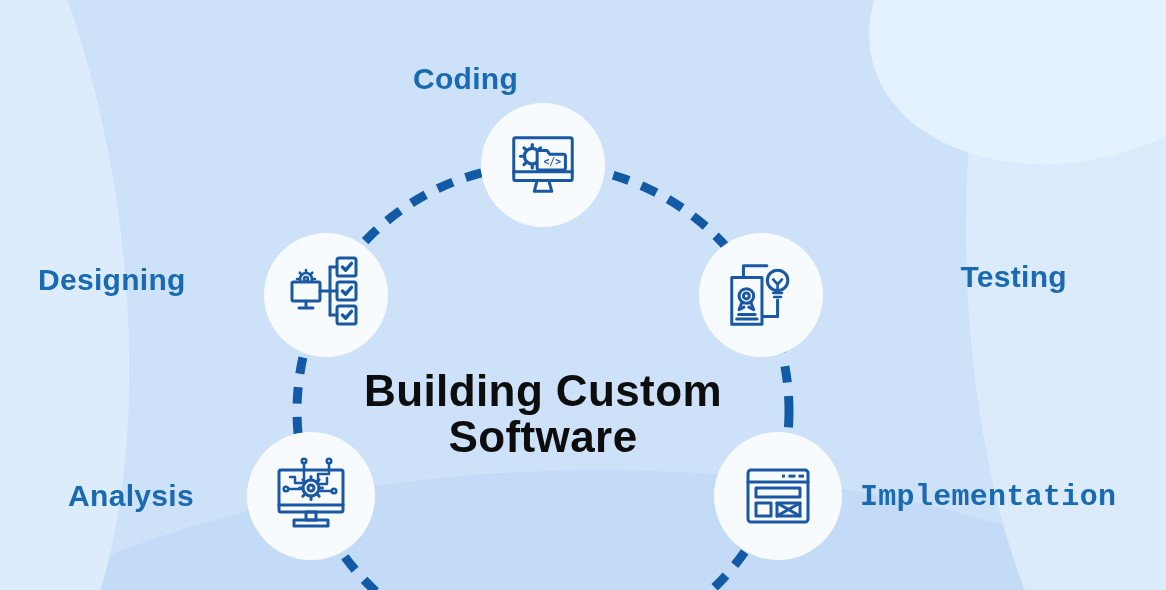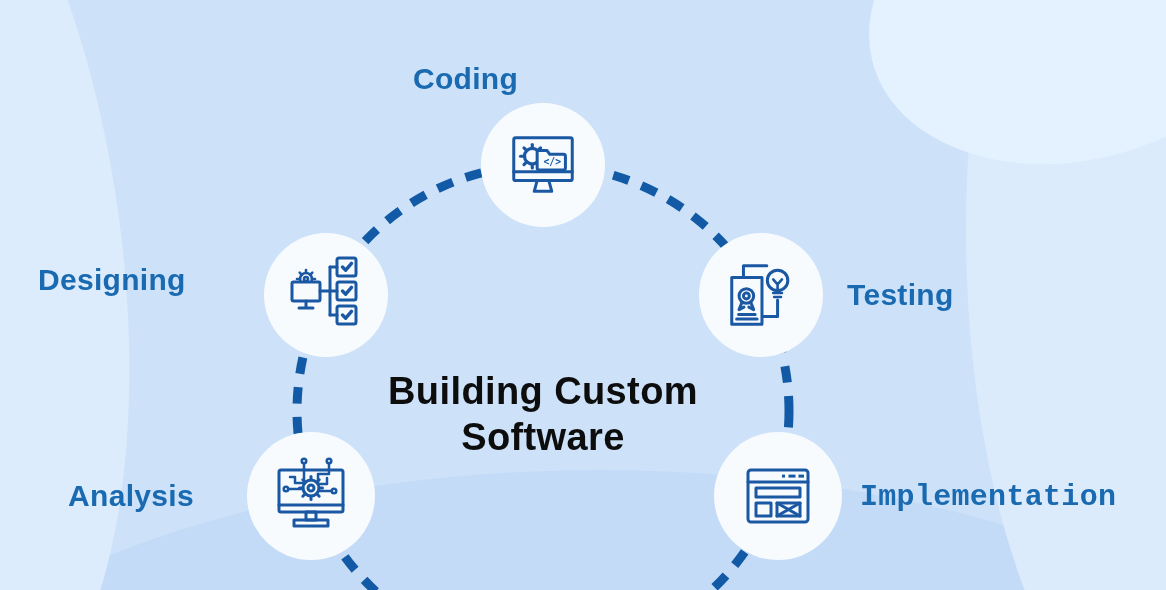--- a/index.html
+++ b/index.html
@@ -33,28 +33,28 @@
   .stage-label{
     position:absolute;
     font-size:30px;font-weight:bold;
     color:#1a6ab1;
     letter-spacing:0.3px;
     line-height:34px;
     white-space:nowrap;
   }
   .label-coding{left:413px;top:62px;width:260px;text-align:left;}
   .label-designing{left:38px;top:263px;width:205px;text-align:left;}
-  .label-testing{left:847px;top:278px;width:220px;text-align:left;}
+  .label-testing{left:847px;top:260px;width:220px;text-align:right;}
   .label-analysis{left:36px;top:479px;width:190px;text-align:center;}
   .label-implementation{left:860px;top:480px;width:280px;text-align:left;font-family:Liberation Mono, monospace;}
 
   .diagram-title{
     position:absolute;left:333px;top:368px;width:420px;
     text-align:center;
-    font-size:38px;font-weight:bold;line-height:46px;
+    font-size:44px;font-weight:bold;line-height:46px;
     color:#0d0d0d;letter-spacing:0.4px;
   }
   .diagram-title span{display:block;}
 
   .icon-svg{display:block;}
   .icon-svg *{vector-effect:non-scaling-stroke;}
 </style>
 </head>
 <body>
 

